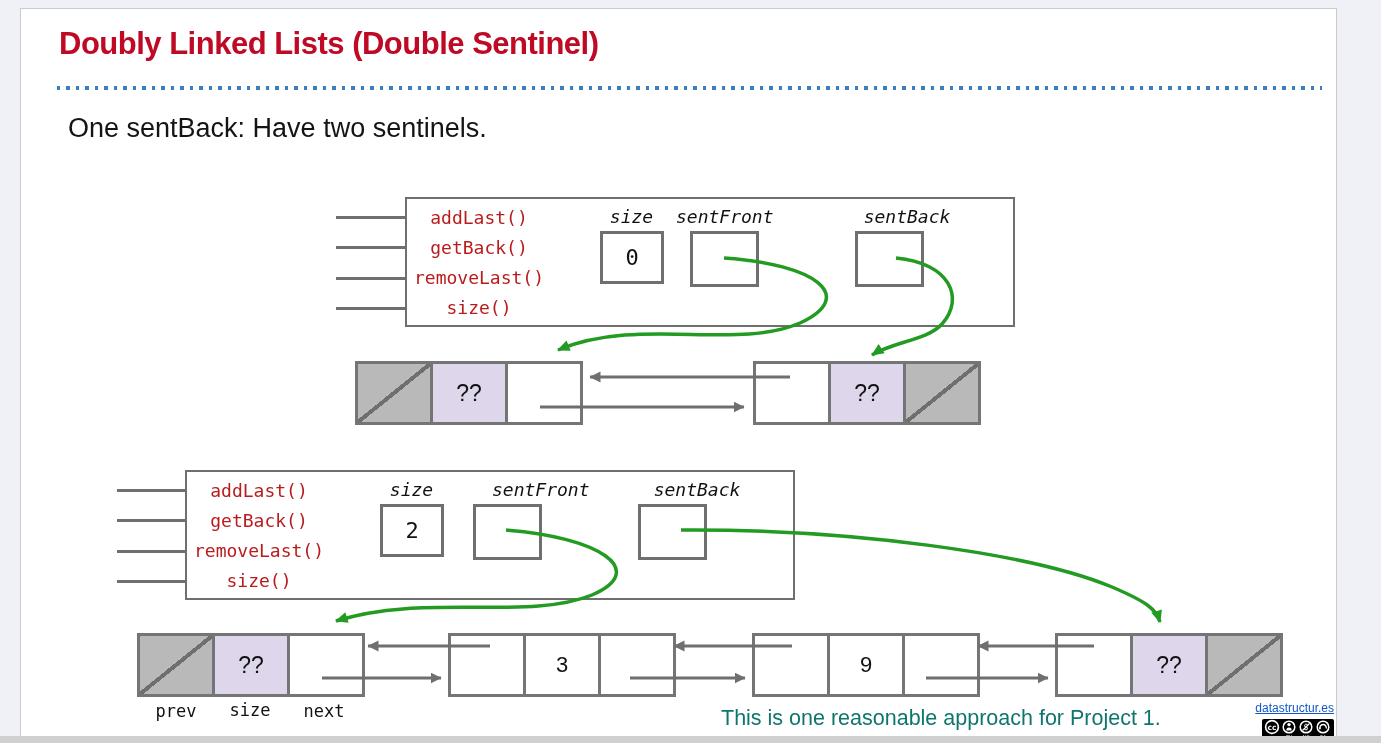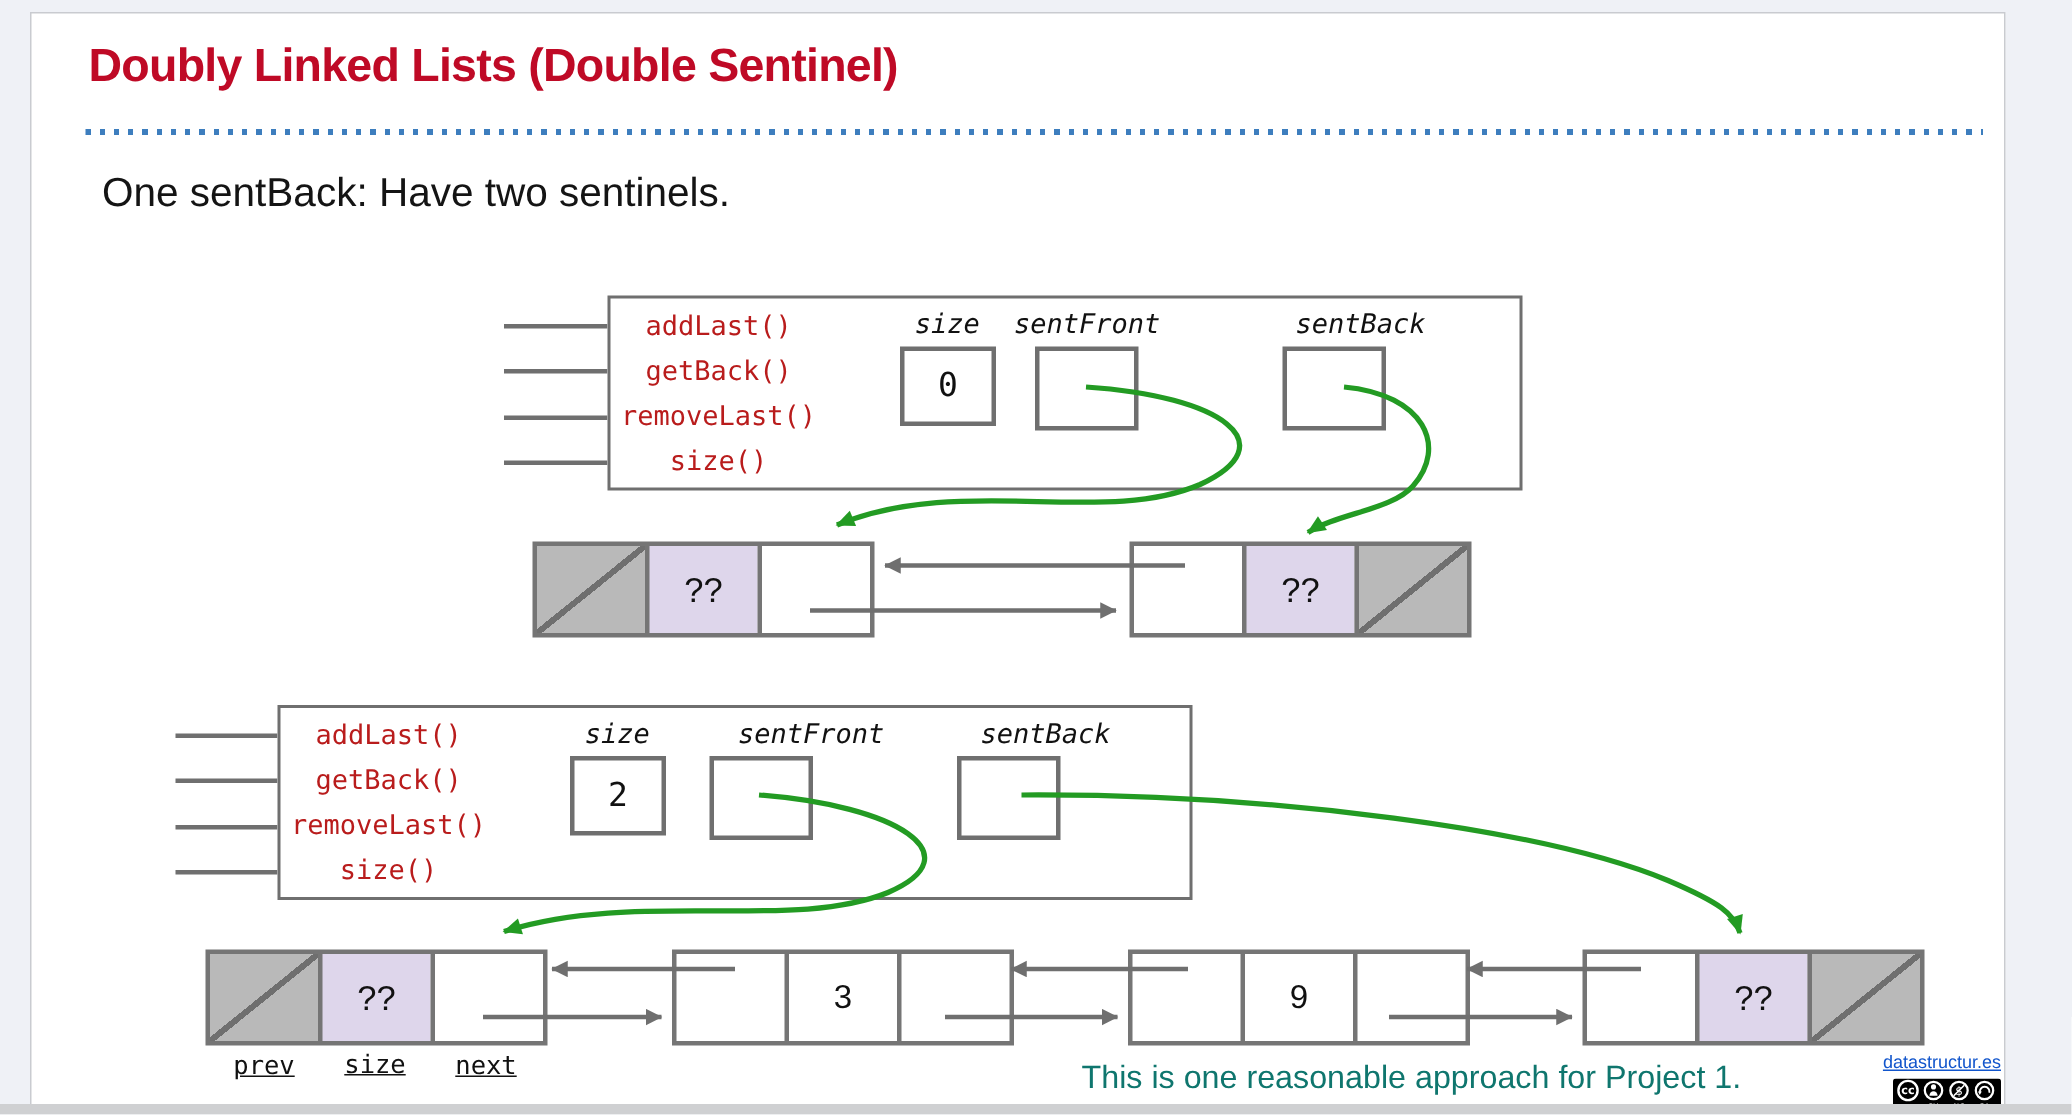--- a/index.html
+++ b/index.html
@@ -44,21 +44,21 @@
   .node .cell + .cell { border-left:3px solid #757575; }
   .h64 { height:64px; }
   .cell.nullcell {
     background-color:#b9b9b9;
     background-image:linear-gradient(to bottom right, transparent calc(50% - 2px), #6f6f6f calc(50% - 2px), #6f6f6f calc(50% + 2px), transparent calc(50% + 2px));
   }
   .cell.itemcell { background:#ded6eb; }
   .itemtext { font-size:23px; color:#111; }
   .numtext { font-size:22px; color:#111; }
 
-  .nodefieldlabel { font-size:17px; color:#111; text-align:center; width:74px;text-decoration:underline; }
+  .nodefieldlabel { font-size:17px; color:#111; text-align:center; width:74px; }
 
   .footer-note { left:721px; top:706px; font-size:21.5px; color:#0f766e; }
   .credit-link { left:1234px; top:701px; width:100px; text-align:right; font-size:12px; color:#1155cc; text-decoration:underline; cursor:pointer; }
   .license-badge { left:1262px; top:719px; }
 
   svg.overlay { position:absolute; left:0; top:0; width:1381px; height:743px; pointer-events:none; z-index:5; }
 </style>
 </head>
 <body>
 

